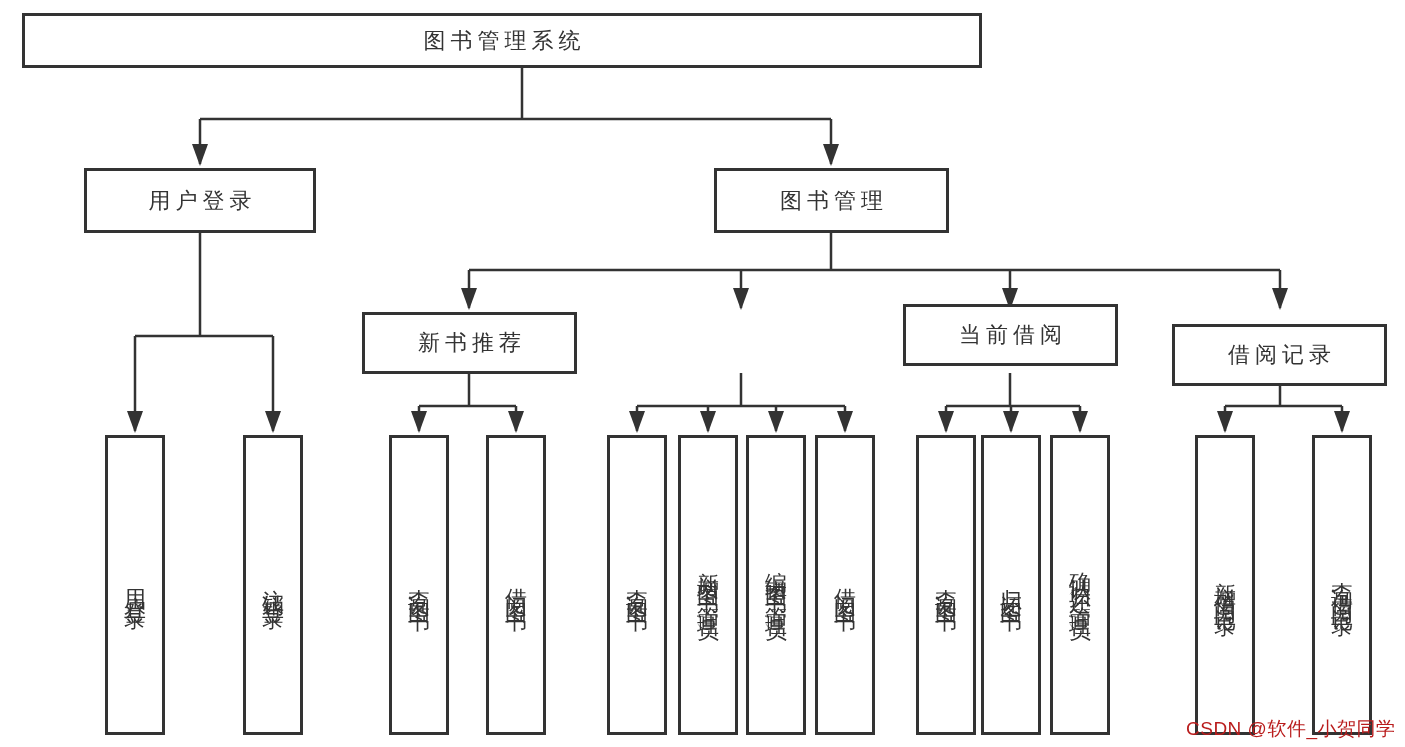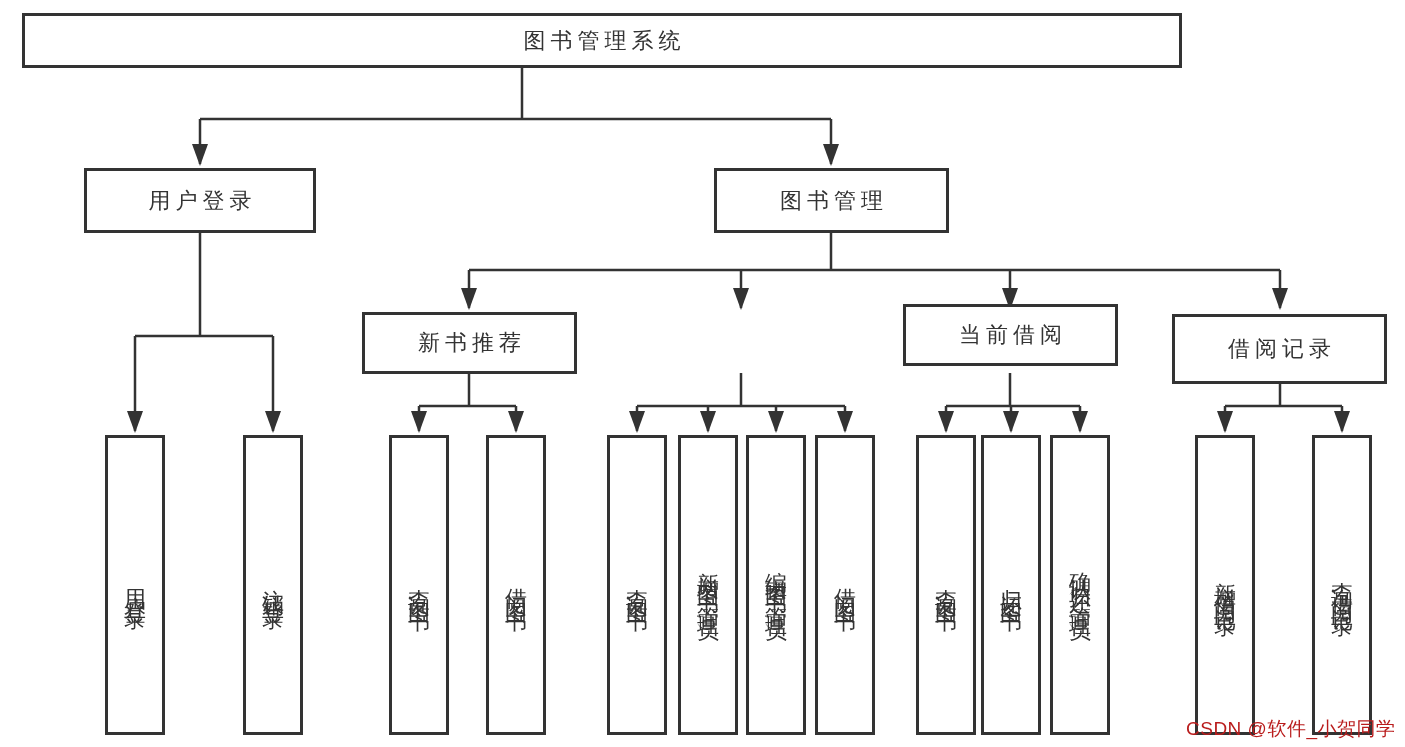--- a/index.html
+++ b/index.html
@@ -101,38 +101,38 @@
     <path d="M708,406 V431" fill="none" stroke="#333333" stroke-width="2.5" marker-end="url(#arw)"></path>
     <path d="M776,406 V431" fill="none" stroke="#333333" stroke-width="2.5" marker-end="url(#arw)"></path>
     <path d="M845,406 V431" fill="none" stroke="#333333" stroke-width="2.5" marker-end="url(#arw)"></path>
     <path d="M946,406 V431" fill="none" stroke="#333333" stroke-width="2.5" marker-end="url(#arw)"></path>
     <path d="M1011,406 V431" fill="none" stroke="#333333" stroke-width="2.5" marker-end="url(#arw)"></path>
     <path d="M1080,406 V431" fill="none" stroke="#333333" stroke-width="2.5" marker-end="url(#arw)"></path>
     <path d="M1225,406 V431" fill="none" stroke="#333333" stroke-width="2.5" marker-end="url(#arw)"></path>
     <path d="M1342,406 V431" fill="none" stroke="#333333" stroke-width="2.5" marker-end="url(#arw)"></path>
   </svg>
 
-  <div class="node" style="left:22px; top:13px; width:1160px; height:55px;">
+  <div class="node" style="left:22px; top:13px; width:960px; height:55px;">
     <span class="hlabel">图书管理系统</span>
   </div>
 
   <div class="node" style="left:84px; top:168px; width:232px; height:65px;">
     <span class="hlabel">用户登录</span>
   </div>
   <div class="node" style="left:362px; top:312px; width:215px; height:62px;">
     <span class="hlabel">新书推荐</span>
   </div>
 
   <div class="node" style="left:714px; top:168px; width:235px; height:65px;">
     <span class="hlabel">图书管理</span>
   </div>
   <div class="node" style="left:903px; top:304px; width:215px; height:62px;">
     <span class="hlabel">当前借阅</span>
   </div>
-  <div class="node" style="left:1172px; top:314px; width:215px; height:70px;">
+  <div class="node" style="left:1172px; top:324px; width:215px; height:62px;">
     <span class="hlabel">借阅记录</span>
   </div>
 
   <div class="node leaf" style="left:105px;">
     <div class="vlabel">用户登录</div>
   </div>
   <div class="node leaf" style="left:243px;">
     <div class="vlabel">注销登录</div>
   </div>
 

